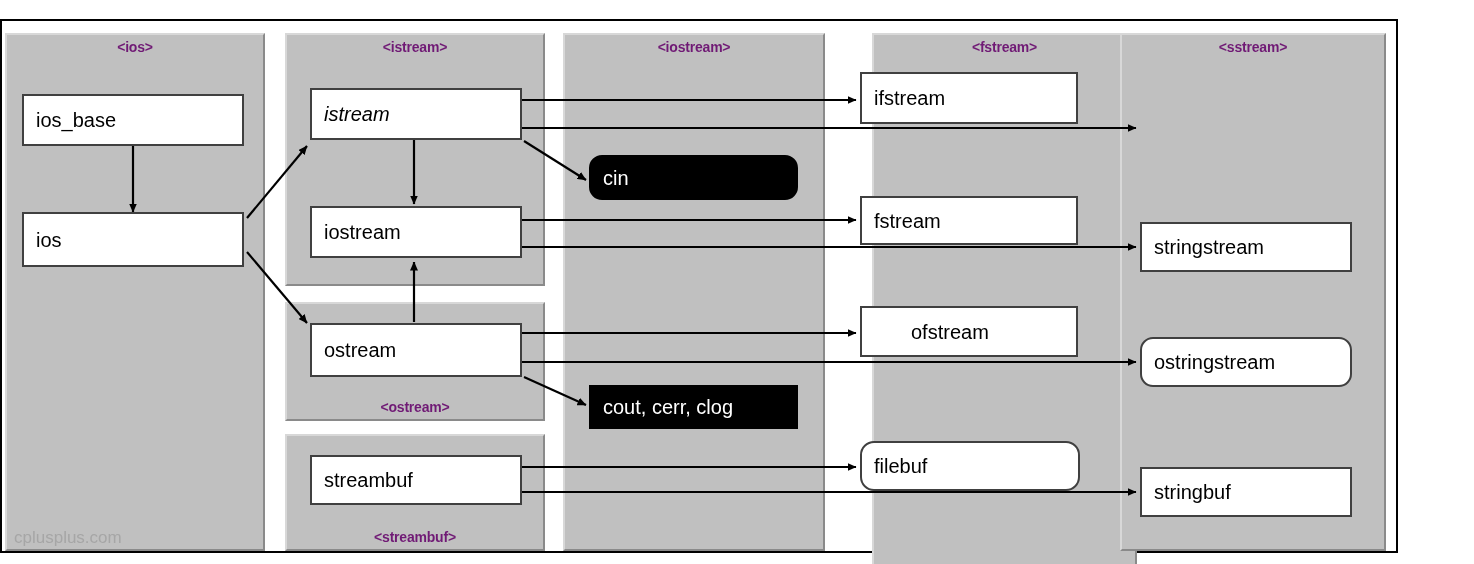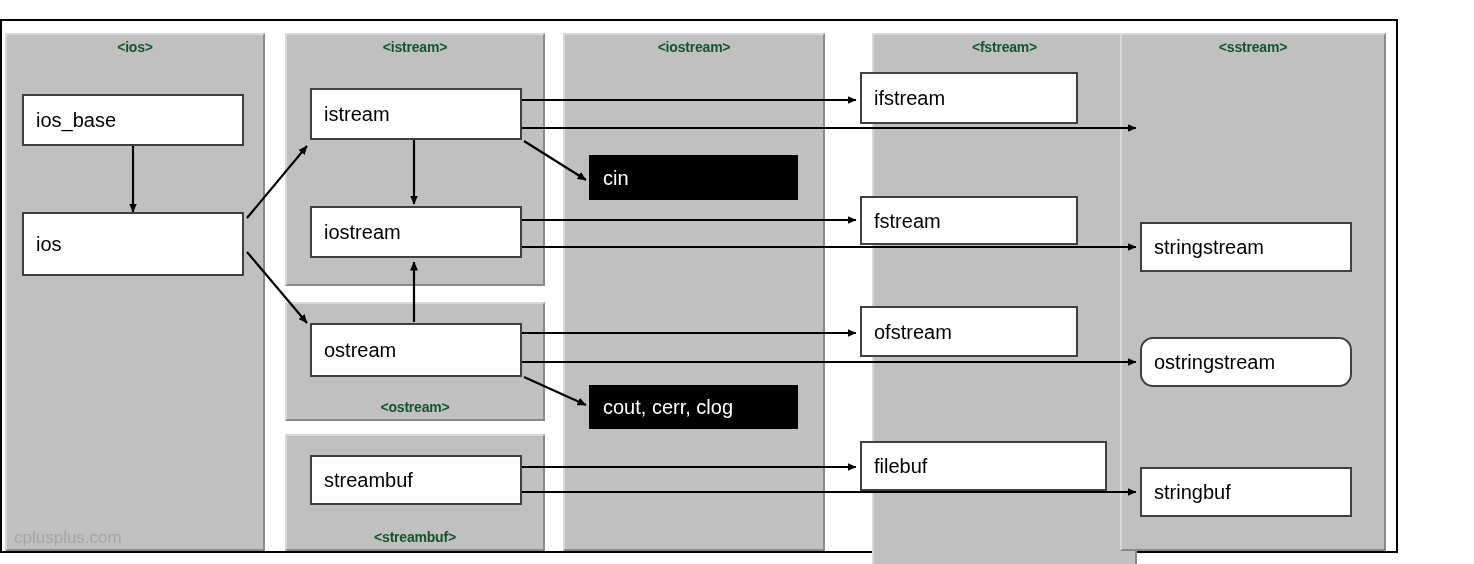--- a/index.html
+++ b/index.html
@@ -32,21 +32,21 @@
     border-right:2px solid #8a8a8a;
     border-bottom:2px solid #8a8a8a;
     box-sizing:border-box;
   }
   .group-title{
     position:absolute;
     left:0;right:0;
     text-align:center;
     font-size:14px;
     font-weight:bold;
-    color:#14532d;
+    color:#701a75;
     letter-spacing:-0.2px;
     white-space:nowrap;
   }
   .group-title.top{top:4px;}
   .group-title.bottom{bottom:4px;}
 
   
   .cls{
     position:absolute;
     background:#ffffff;
@@ -174,25 +174,25 @@
       <path d="M522,467 L856,467"></path>
 
       <path d="M522,492 L1136,492"></path>
     </g>
   </svg>
 
   <div class="cls" style="left:22px;top:94px;width:222px;height:52px;">
     <span class="lbl">ios_base</span>
   </div>
 
-  <div class="cls" style="left:22px;top:212px;width:222px;height:64px;">
+  <div class="cls" style="left:22px;top:212px;width:222px;height:55px;">
     <span class="lbl">ios</span>
   </div>
 
-  <div class="cls" style="left:310px;top:88px;width:212px;height:52px;">
+  <div class="cls" style="left:310px;top:88px;width:212px;height:52px;font-style:italic;">
     <span class="lbl">istream</span>
   </div>
 
   <div class="cls" style="left:310px;top:206px;width:212px;height:52px;">
     <span class="lbl">iostream</span>
   </div>
 
   <div class="cls" style="left:310px;top:323px;width:212px;height:54px;">
     <span class="lbl">ostream</span>
   </div>
@@ -202,42 +202,42 @@
   </div>
 
   <div class="cls" style="left:860px;top:72px;width:218px;height:52px;">
     <span class="lbl">ifstream</span>
   </div>
 
   <div class="cls" style="left:860px;top:196px;width:218px;height:49px;text-align:center;">
     <span class="lbl">fstream</span>
   </div>
 
-  <div class="cls" style="left:860px;top:306px;width:218px;height:51px;">
+  <div class="cls" style="left:860px;top:306px;width:218px;height:51px;padding-left:37px;">
     <span class="lbl">ofstream</span>
   </div>
 
-  <div class="cls" style="left:860px;top:441px;width:247px;height:50px;">
+  <div class="cls" style="left:860px;top:441px;width:220px;height:50px;border-radius:14px;">
     <span class="lbl">filebuf</span>
   </div>
 
 
   <div class="cls" style="left:1140px;top:222px;width:212px;height:50px;">
     <span class="lbl">stringstream</span>
   </div>
 
   <div class="cls" style="left:1140px;top:337px;width:212px;height:50px;border-radius:13px;">
     <span class="lbl">ostringstream</span>
   </div>
 
   <div class="cls" style="left:1140px;top:467px;width:212px;height:50px;">
     <span class="lbl">stringbuf</span>
   </div>
 
-  <div class="obj" style="left:589px;top:155px;width:209px;height:45px;">
+  <div class="obj" style="left:589px;top:155px;width:209px;height:45px;border-radius:13px;">
     <span class="lbl">cin</span>
   </div>
 
   <div class="obj" style="left:589px;top:385px;width:209px;height:44px;">
     <span class="lbl">cout, cerr, clog</span>
   </div>
 
   <div id="watermark">cplusplus.com</div>
 
 </div>

